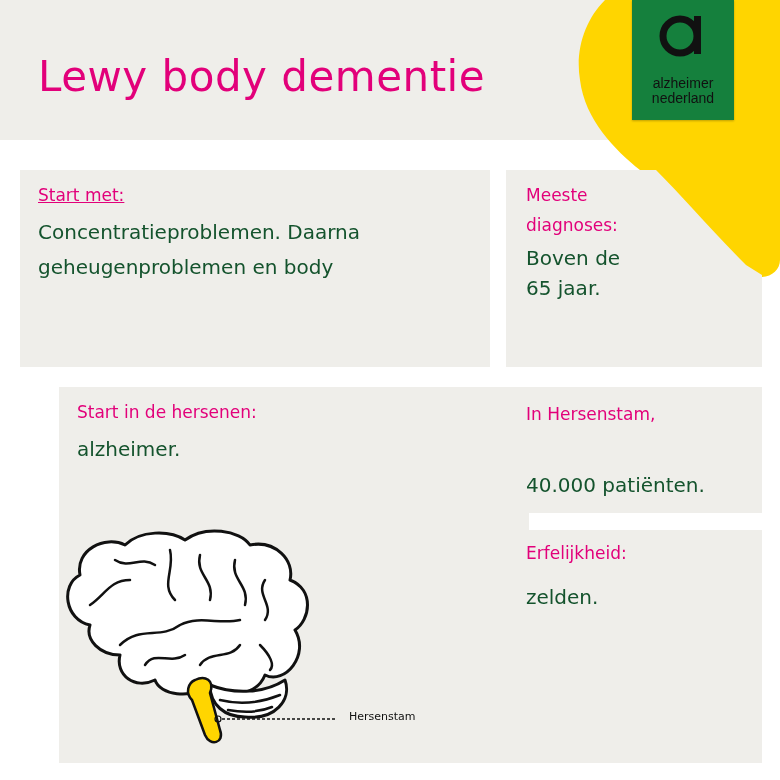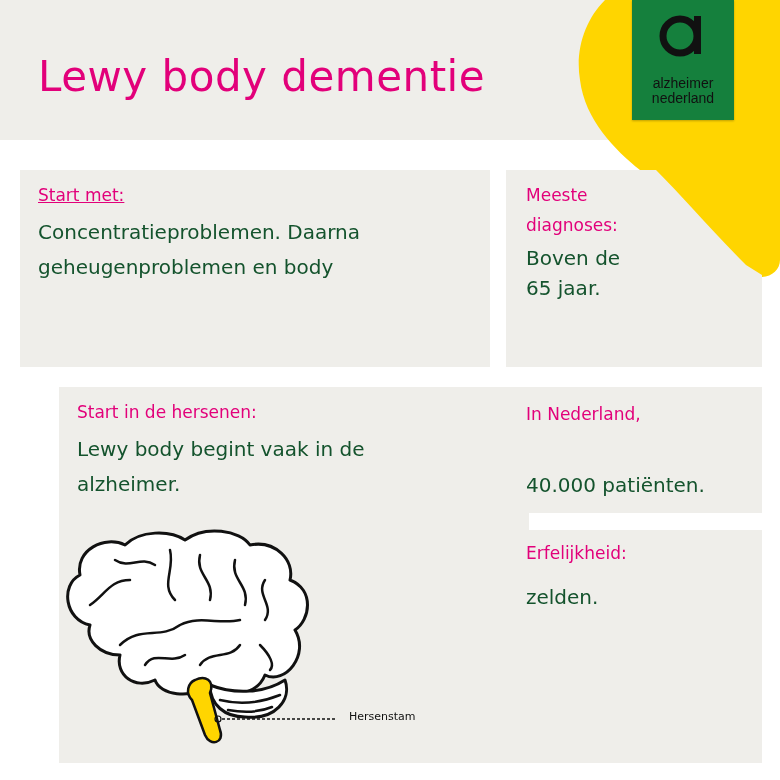--- a/index.html
+++ b/index.html
@@ -56,21 +56,20 @@
   </div>
   <div class="txt" style="left:20px;top:73px;line-height:30px;">
     <div>Boven de</div>
     <div>65 jaar.</div>
   </div>
 </div>
 
 <div class="box" style="left:20px;top:387px;width:470px;height:376px;margin-left:39px;">
   <div class="lbl" style="left:18px;top:10px;">Start in de hersenen:</div>
   <div class="txt" style="left:18px;top:45px;">
-    <div>Lewy body begint vaak in de</div>
     <div>alzheimer.</div>
   </div>
 </div>
 
 <svg style="position:absolute;left:60px;top:525px;" width="290" height="225" viewBox="0 0 290 225">
   <g fill="#fff" stroke="#111" stroke-width="3" stroke-linejoin="round">
     <path d="M30 100 C5 95 0 60 20 50 C15 25 45 10 65 20 C80 5 110 5 125 15 C145 0 180 5 190 20 C215 15 235 35 230 55 C255 65 250 95 235 105 C250 130 225 160 205 150 C195 175 160 170 150 160 C130 175 100 170 95 155 C75 165 55 150 60 130 C40 130 25 115 30 100 Z"></path>
     <path d="M150 160 C175 170 205 168 225 155 C232 175 215 195 185 192 C165 192 150 180 150 160 Z"></path>
   </g>
   <g fill="none" stroke="#111" stroke-width="2.5" stroke-linecap="round">
@@ -88,21 +87,21 @@
     <path d="M168 185 C185 188 200 187 212 182"></path>
   </g>
   <path d="M135 155 C145 150 155 155 150 168 L160 205 C165 218 150 222 145 210 L132 175 C125 168 128 158 135 155 Z" fill="#ffd500" stroke="#111" stroke-width="2.5"></path>
   <circle cx="158" cy="194" r="3" fill="none" stroke="#111" stroke-width="1.2"></circle>
   <line x1="162" y1="194" x2="275" y2="194" stroke="#111" stroke-width="1.3" stroke-dasharray="3,2"></line>
 </svg>
 <div class="brain-label">Hersenstam</div>
 
 <div class="box" style="left:506px;top:387px;width:256px;height:126px;">
   <div class="lbl" style="left:20px;top:10px;line-height:34px;">
-    <div>In Nederland,</div>
+    <div>In Hersenstam,</div>
   </div>
   <div class="txt" style="left:20px;top:83px;line-height:30px;">40.000 patiënten.</div>
 </div>
 
 <div class="box" style="left:506px;top:530px;width:256px;height:233px;">
   <div class="lbl" style="left:20px;top:8px;">Erfelijkheid:</div>
   <div class="txt" style="left:20px;top:50px;">
     <div>zelden.</div>
   </div>
 </div>

